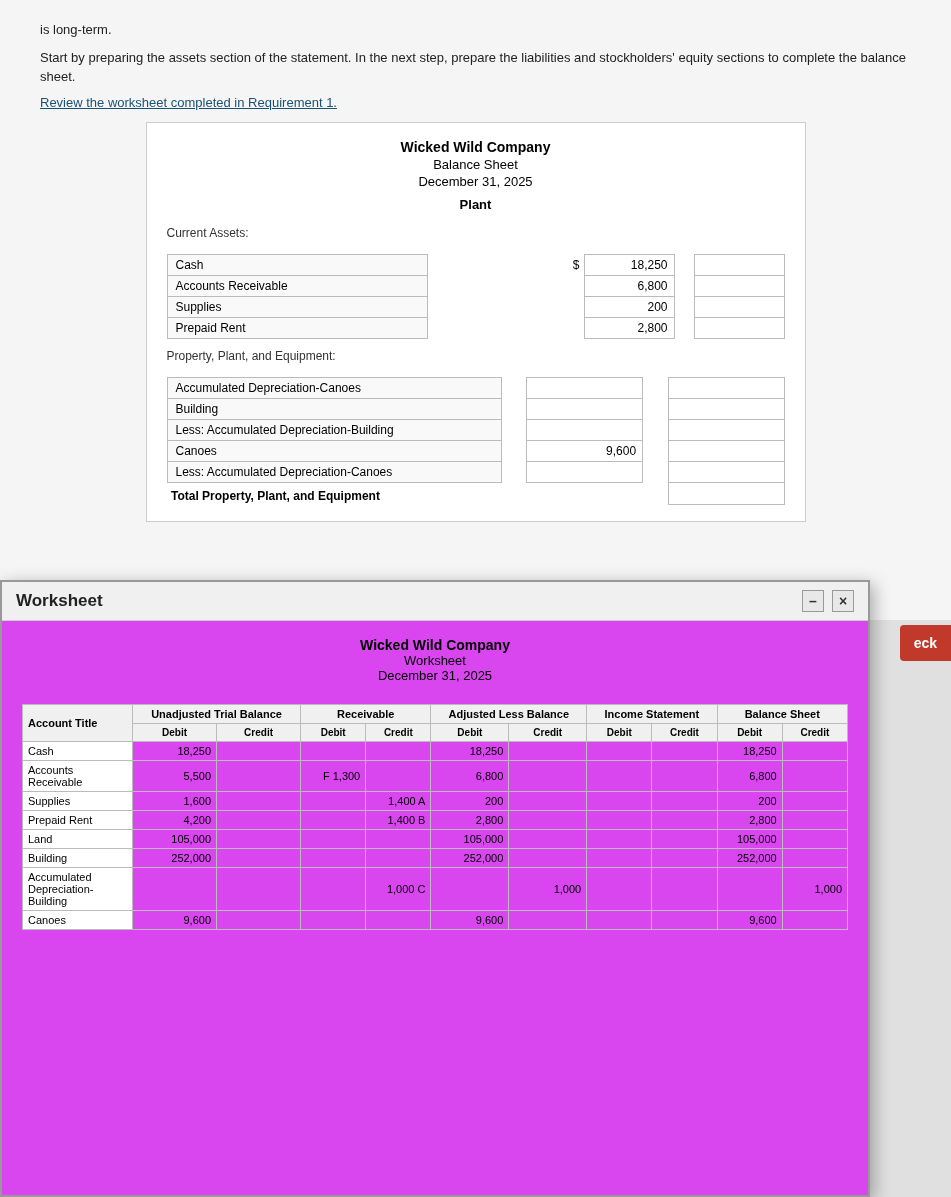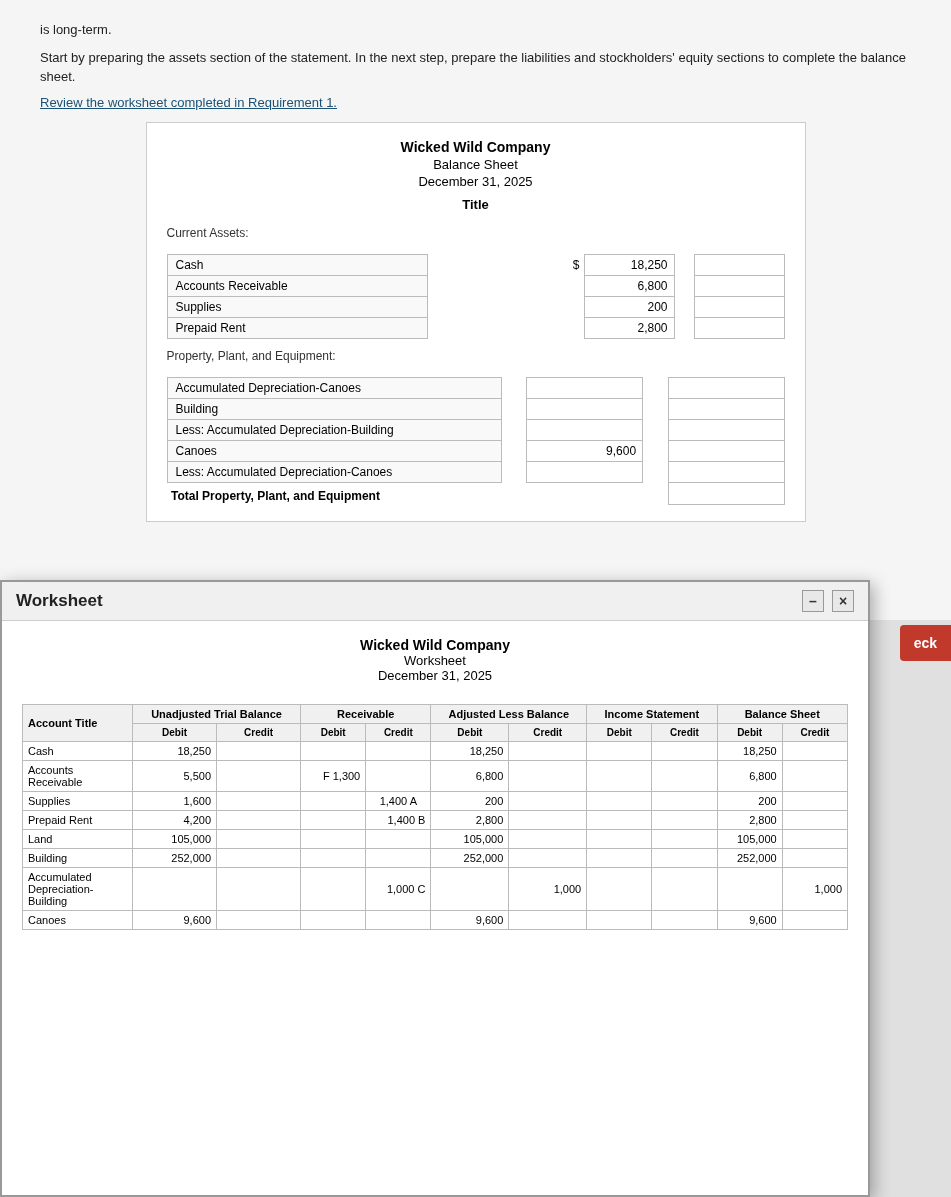--- a/index.html
+++ b/index.html
@@ -126,21 +126,21 @@
       border-bottom: 3px double #333;
     }
 
     
     .worksheet-modal {
       position: absolute;
       top: 580px;
       left: 0px;
       width: 870px;
       min-height: 617px;
-      background: #ffffff;
+      background: #d946ef;
       border: 2px solid #999;
       box-shadow: 4px 4px 16px rgba(0,0,0,0.3);
       z-index: 10;
     }
 
     .modal-titlebar {
       background: #f0f0f0;
       border-bottom: 1px solid #ccc;
       padding: 8px 14px;
       display: flex;
@@ -256,21 +256,21 @@
 
 <div class="bg-page">
   <p class="intro-text">is long-term.</p>
   <p class="intro-text">Start by preparing the assets section of the statement. In the next step, prepare the liabilities and stockholders' equity sections to complete the balance sheet.</p>
   <a class="link-text">Review the worksheet completed in Requirement 1.</a>
 
   <div class="balance-sheet-container">
     <div class="bs-title">Wicked Wild Company</div>
     <div class="bs-subtitle">Balance Sheet</div>
     <div class="bs-subtitle">December 31, 2025</div>
-    <div class="bs-section-header">Title</div>
+    <div class="bs-section-header">Plant</div>
 
     <div class="bs-label-row">Current Assets:</div>
 
     <table class="bs-table">
       <tbody>
         <tr>
           <td class="account-name">Cash</td>
           <td class="spacer"></td>
           <td style="text-align:right; padding-right:4px; font-size:12px;">$</td>
           <td class="amount-cell">18,250</td>
@@ -417,21 +417,21 @@
             <td class="num-cell" style="text-align: right;"></td>
             <td class="num-cell" style="text-align: right;"></td>
             <td class="num-cell" style="text-align: right;">6,800</td>
             <td class="num-cell" style="text-align: right;"></td>
           </tr>
           <tr>
             <td class="account-col">Supplies</td>
             <td class="num-cell" style="text-align: right;">1,600</td>
             <td class="num-cell" style="text-align: right;"></td>
             <td class="num-cell" style="text-align: right;"></td>
-            <td class="num-cell" style="text-align: center;">1,400 A</td>
+            <td class="num-cell" style="text-align: right;">1,400 A</td>
             <td class="num-cell" style="text-align: right;">200</td>
             <td class="num-cell" style="text-align: right;"></td>
             <td class="num-cell" style="text-align: right;"></td>
             <td class="num-cell" style="text-align: right;"></td>
             <td class="num-cell" style="text-align: right;">200</td>
             <td class="num-cell" style="text-align: right;"></td>
           </tr>
           <tr>
             <td class="account-col">Prepaid Rent</td>
             <td class="num-cell" style="text-align: right;">4,200</td>

